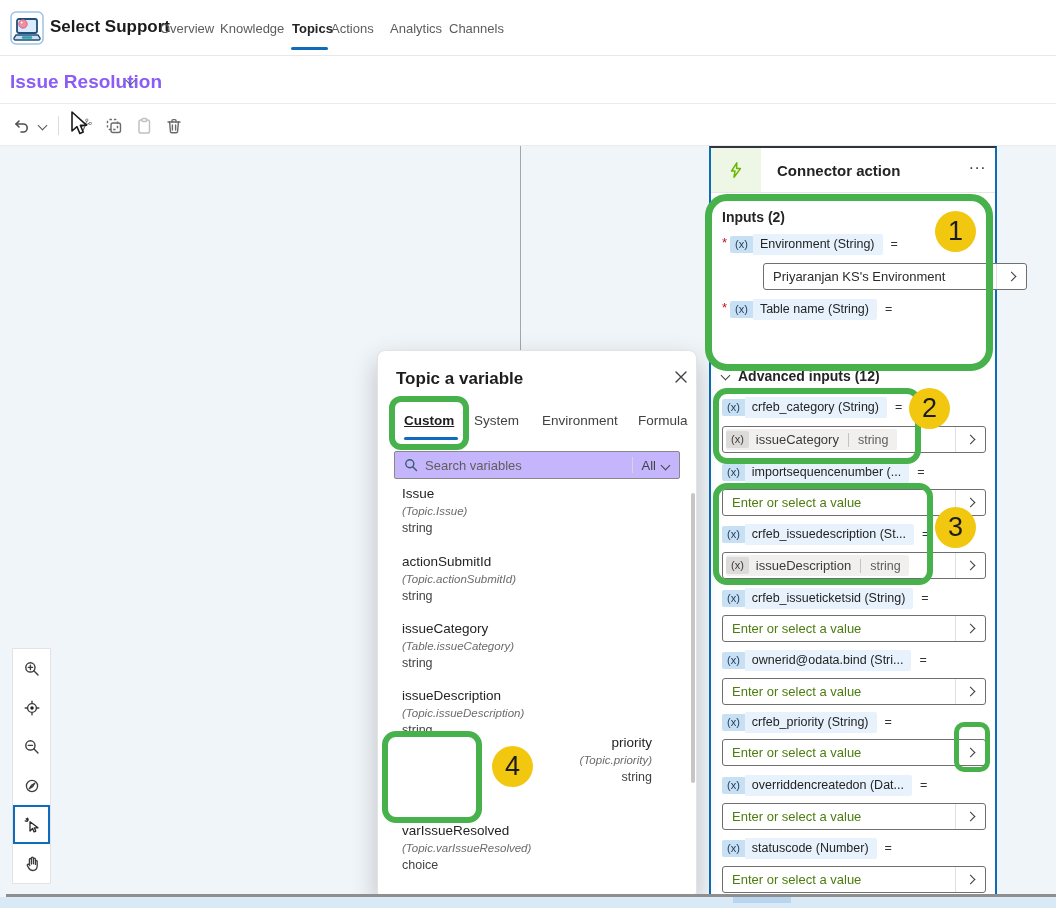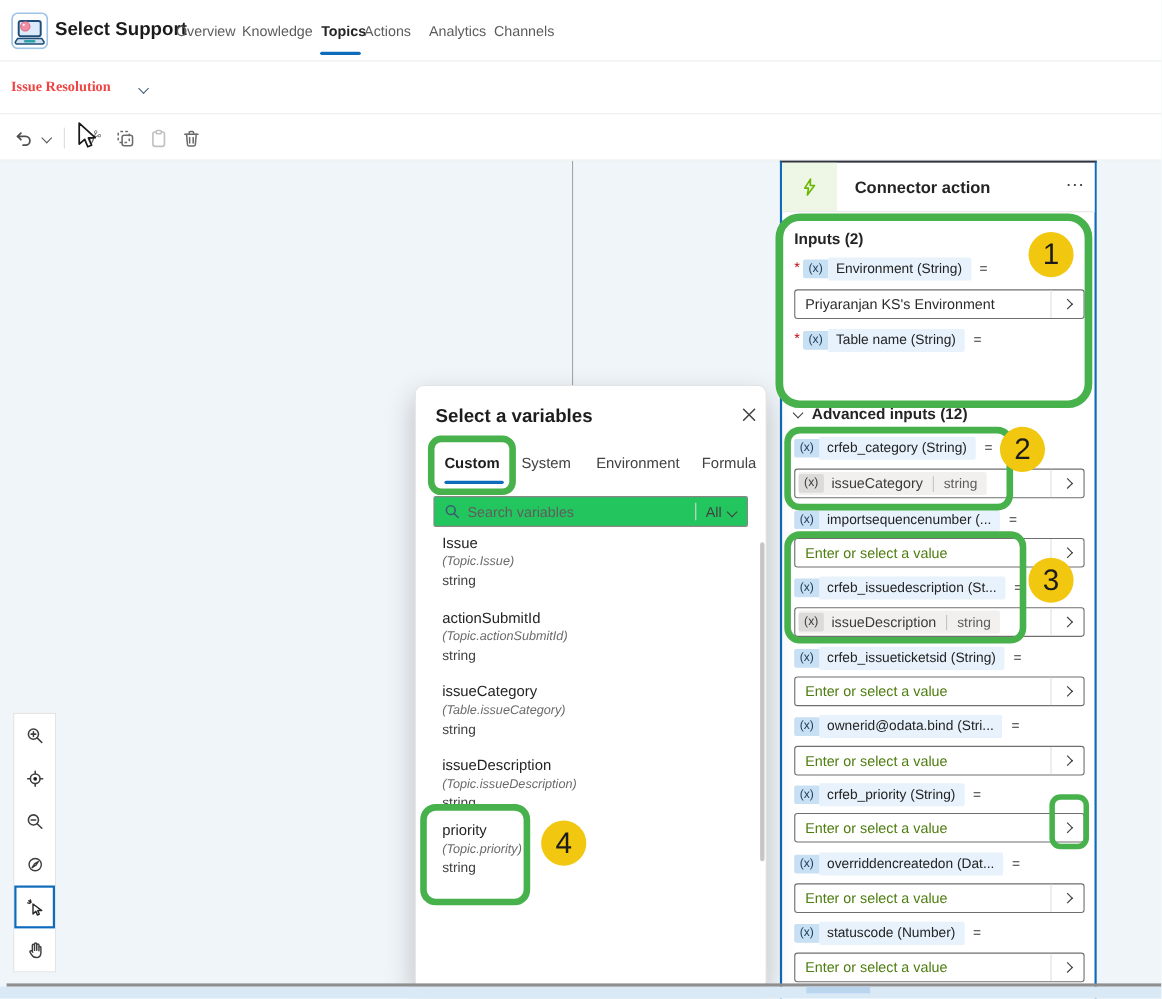--- a/index.html
+++ b/index.html
@@ -10,21 +10,21 @@
 
   
   .app-header { position:absolute; left:0; top:0; width:1056px; height:56px; background:#fff; border-bottom:1px solid #e8e8e8; z-index:5; }
   .app-name { position:absolute; left:50px; top:17px; font-size:17px; font-weight:700; color:#1b1b1b; }
   .nav-item { position:absolute; top:21px; font-size:13px; color:#5c5c5c; cursor:pointer; }
   .nav-item.active { color:#242424; font-weight:600; }
   .nav-underline { position:absolute; left:291px; top:47px; width:37px; height:3px; background:#0f6cbd; border-radius:2px; }
 
   
   .topic-bar { position:absolute; left:0; top:56px; width:1056px; height:48px; background:#fff; border-bottom:1px solid #ececec; z-index:5; }
-  .topic-title { position:absolute; left:10px; top:15px; font-size:13px; font-weight:700; color:#ef4444;font-family:Liberation Serif, serif; }
+  .topic-title { position:absolute; left:10px; top:15px; font-size:19px; font-weight:700; color:#8b5cf6; }
 
   
   .edit-toolbar { position:absolute; left:0; top:104px; width:1056px; height:42px; background:#fff; border-bottom:1px solid #ececec; z-index:5; }
   .tb-icon { position:absolute; top:12px; width:20px; height:20px; color:#4f4f4f; }
   .tb-sep { position:absolute; left:58px; top:12px; width:1px; height:19px; background:#dcdcdc; }
 
   
   .chev-d { display:inline-block; width:7px; height:7px; border-right:1.5px solid #545454; border-bottom:1.5px solid #545454; transform:rotate(45deg); }
   .chev-r { display:inline-block; width:7px; height:7px; border-top:1.6px solid #3a3a3a; border-right:1.6px solid #3a3a3a; transform:rotate(45deg); }
 
@@ -60,21 +60,21 @@
   .gtype { font-size:12.5px; color:#5f5d5b; }
   .adv-chev { display:inline-block; width:7px; height:7px; border-right:1.5px solid #424242; border-bottom:1.5px solid #424242; transform:rotate(45deg); margin-right:9px; position:relative; top:-2px; }
 
   
   .dialog { position:absolute; left:377px; top:350px; width:320px; height:546px; background:#fff; border:1px solid #e3e3e3; border-radius:8px 8px 4px 4px; box-shadow:0 10px 26px rgba(0,0,0,.22); z-index:7; }
   .dlg-title { position:absolute; left:18px; top:18px; font-size:17px; font-weight:700; color:#1d1d1d; }
   .dlg-close { position:absolute; left:295px; top:18px; width:18px; height:18px; cursor:pointer; color:#424242; }
   .dlg-tab { position:absolute; top:62px; font-size:13.5px; color:#424242; cursor:pointer; }
   .dlg-tab.active { color:#1d1d1d; font-weight:600; }
   .tab-underline { position:absolute; left:26px; top:86px; width:54px; height:3px; background:#0f6cbd; border-radius:2px; }
-  .search-box { position:absolute; left:16px; top:100px; width:286px; height:28px; border:1px solid #8a8886; border-radius:2px; display:flex; align-items:center; background:#22c55e; }
+  .search-box { position:absolute; left:16px; top:100px; width:286px; height:28px; border:1px solid #8a8886; border-radius:2px; display:flex; align-items:center; background:#c4b5fd; }
   .search-box input { border:none; outline:none; flex:1; font-size:13px; font-family:"Liberation Sans",sans-serif; color:#333; background:transparent; }
   .search-box input::placeholder { color:#605e5c; }
   .filter-sep { width:1px; height:16px; background:#d6d6d6; margin-right:9px; }
   .filter-lbl { font-size:13px; color:#424242; margin-right:6px; cursor:pointer; }
   .var-item { position:absolute; left:24px; width:250px; cursor:pointer; }
   .var-name { font-size:13.5px; color:#242424; }
   .var-path { font-size:11.5px; font-style:italic; color:#6b6b6b; margin-top:4px; }
   .var-type { font-size:12.5px; color:#424242; margin-top:4px; }
   .list-scrollbar { position:absolute; left:313px; top:142px; width:4px; height:290px; background:#c8c6c4; border-radius:2px; }
 
@@ -208,21 +208,21 @@
     </div>
 
     <div class="sec-h" style="top:61px;">Inputs (2)</div>
 
     <div class="lblrow" style="top:85px;">
       <span class="req">*</span>
       <span class="xchip">(x)</span>
       <span class="lchip">Environment (String)</span>
       <span class="eq">=</span>
     </div>
-    <div class="vbox" style="top:115px;">
+    <div class="vbox" style="top:115px;margin-left:41px;">
       <span class="vtext">Priyaranjan KS's Environment</span>
       <span class="chevcell">
           <span class="chev-r"></span>
         </span>
     </div>
 
     <div class="lblrow" style="top:150px;">
       <span class="req">*</span>
       <span class="xchip">(x)</span>
       <span class="lchip">Table name (String)</span>
@@ -335,27 +335,27 @@
     <div class="vbox" style="top:718px;">
       <span class="vph">Enter or select a value</span>
       <span class="chevcell">
           <span class="chev-r"></span>
         </span>
     </div>
 
   </div>
 
   <div class="dialog">
-    <div class="dlg-title">Select a variables</div>
+    <div class="dlg-title">Topic a variable</div>
     <span class="dlg-close">
       <svg width="16" height="16" viewBox="0 0 16 16" stroke="#424242" stroke-width="1.4" stroke-linecap="round">
           <path d="M3 3 L13 13 M13 3 L3 13"></path>
         </svg>
     </span>
-    <div class="dlg-tab active" style="left:26px;">Custom</div>
+    <div class="dlg-tab active" style="left:26px;text-decoration:underline;">Custom</div>
     <div class="dlg-tab" style="left:96px;">System</div>
     <div class="dlg-tab" style="left:164px;">Environment</div>
     <div class="dlg-tab" style="left:260px;">Formula</div>
     <div class="tab-underline"></div>
 
     <div class="search-box">
       <span style="margin:0 7px 0 9px;">
         <svg width="14" height="14" viewBox="0 0 14 14" fill="none" stroke="#3b5a73" stroke-width="1.4" stroke-linecap="round">
           <circle cx="5.8" cy="5.8" r="4"></circle>
             <path d="M8.8 8.8 L12.5 12.5"></path>
@@ -380,24 +380,29 @@
     <div class="var-item" style="top:270px;">
       <div class="var-name">issueCategory</div>
       <div class="var-path">(Table.issueCategory)</div>
       <div class="var-type">string</div>
     </div>
     <div class="var-item" style="top:337px;">
       <div class="var-name">issueDescription</div>
       <div class="var-path">(Topic.issueDescription)</div>
       <div class="var-type">string</div>
     </div>
-    <div class="var-item" style="top:396px;">
+    <div class="var-item" style="top:384px;text-align:right;">
       <div class="var-name">priority</div>
       <div class="var-path">(Topic.priority)</div>
       <div class="var-type">string</div>
+    </div>
+    <div class="var-item" style="top:472px;">
+      <div class="var-name">varIssueResolved</div>
+      <div class="var-path">(Topic.varIssueResolved)</div>
+      <div class="var-type">choice</div>
     </div>
     <div class="list-scrollbar"></div>
   </div>
 
   <div class="bottom-line"></div>
   <div class="bottom-strip"></div>
   <div class="bottom-thumb"></div>
 
   <div class="anno" style="left:705px;top:194px;width:288px;height:177px;border-radius:22px;border-width:7px;"></div>
   <div class="anno" style="left:713px;top:388px;width:208px;height:76px;border-radius:14px;"></div>

